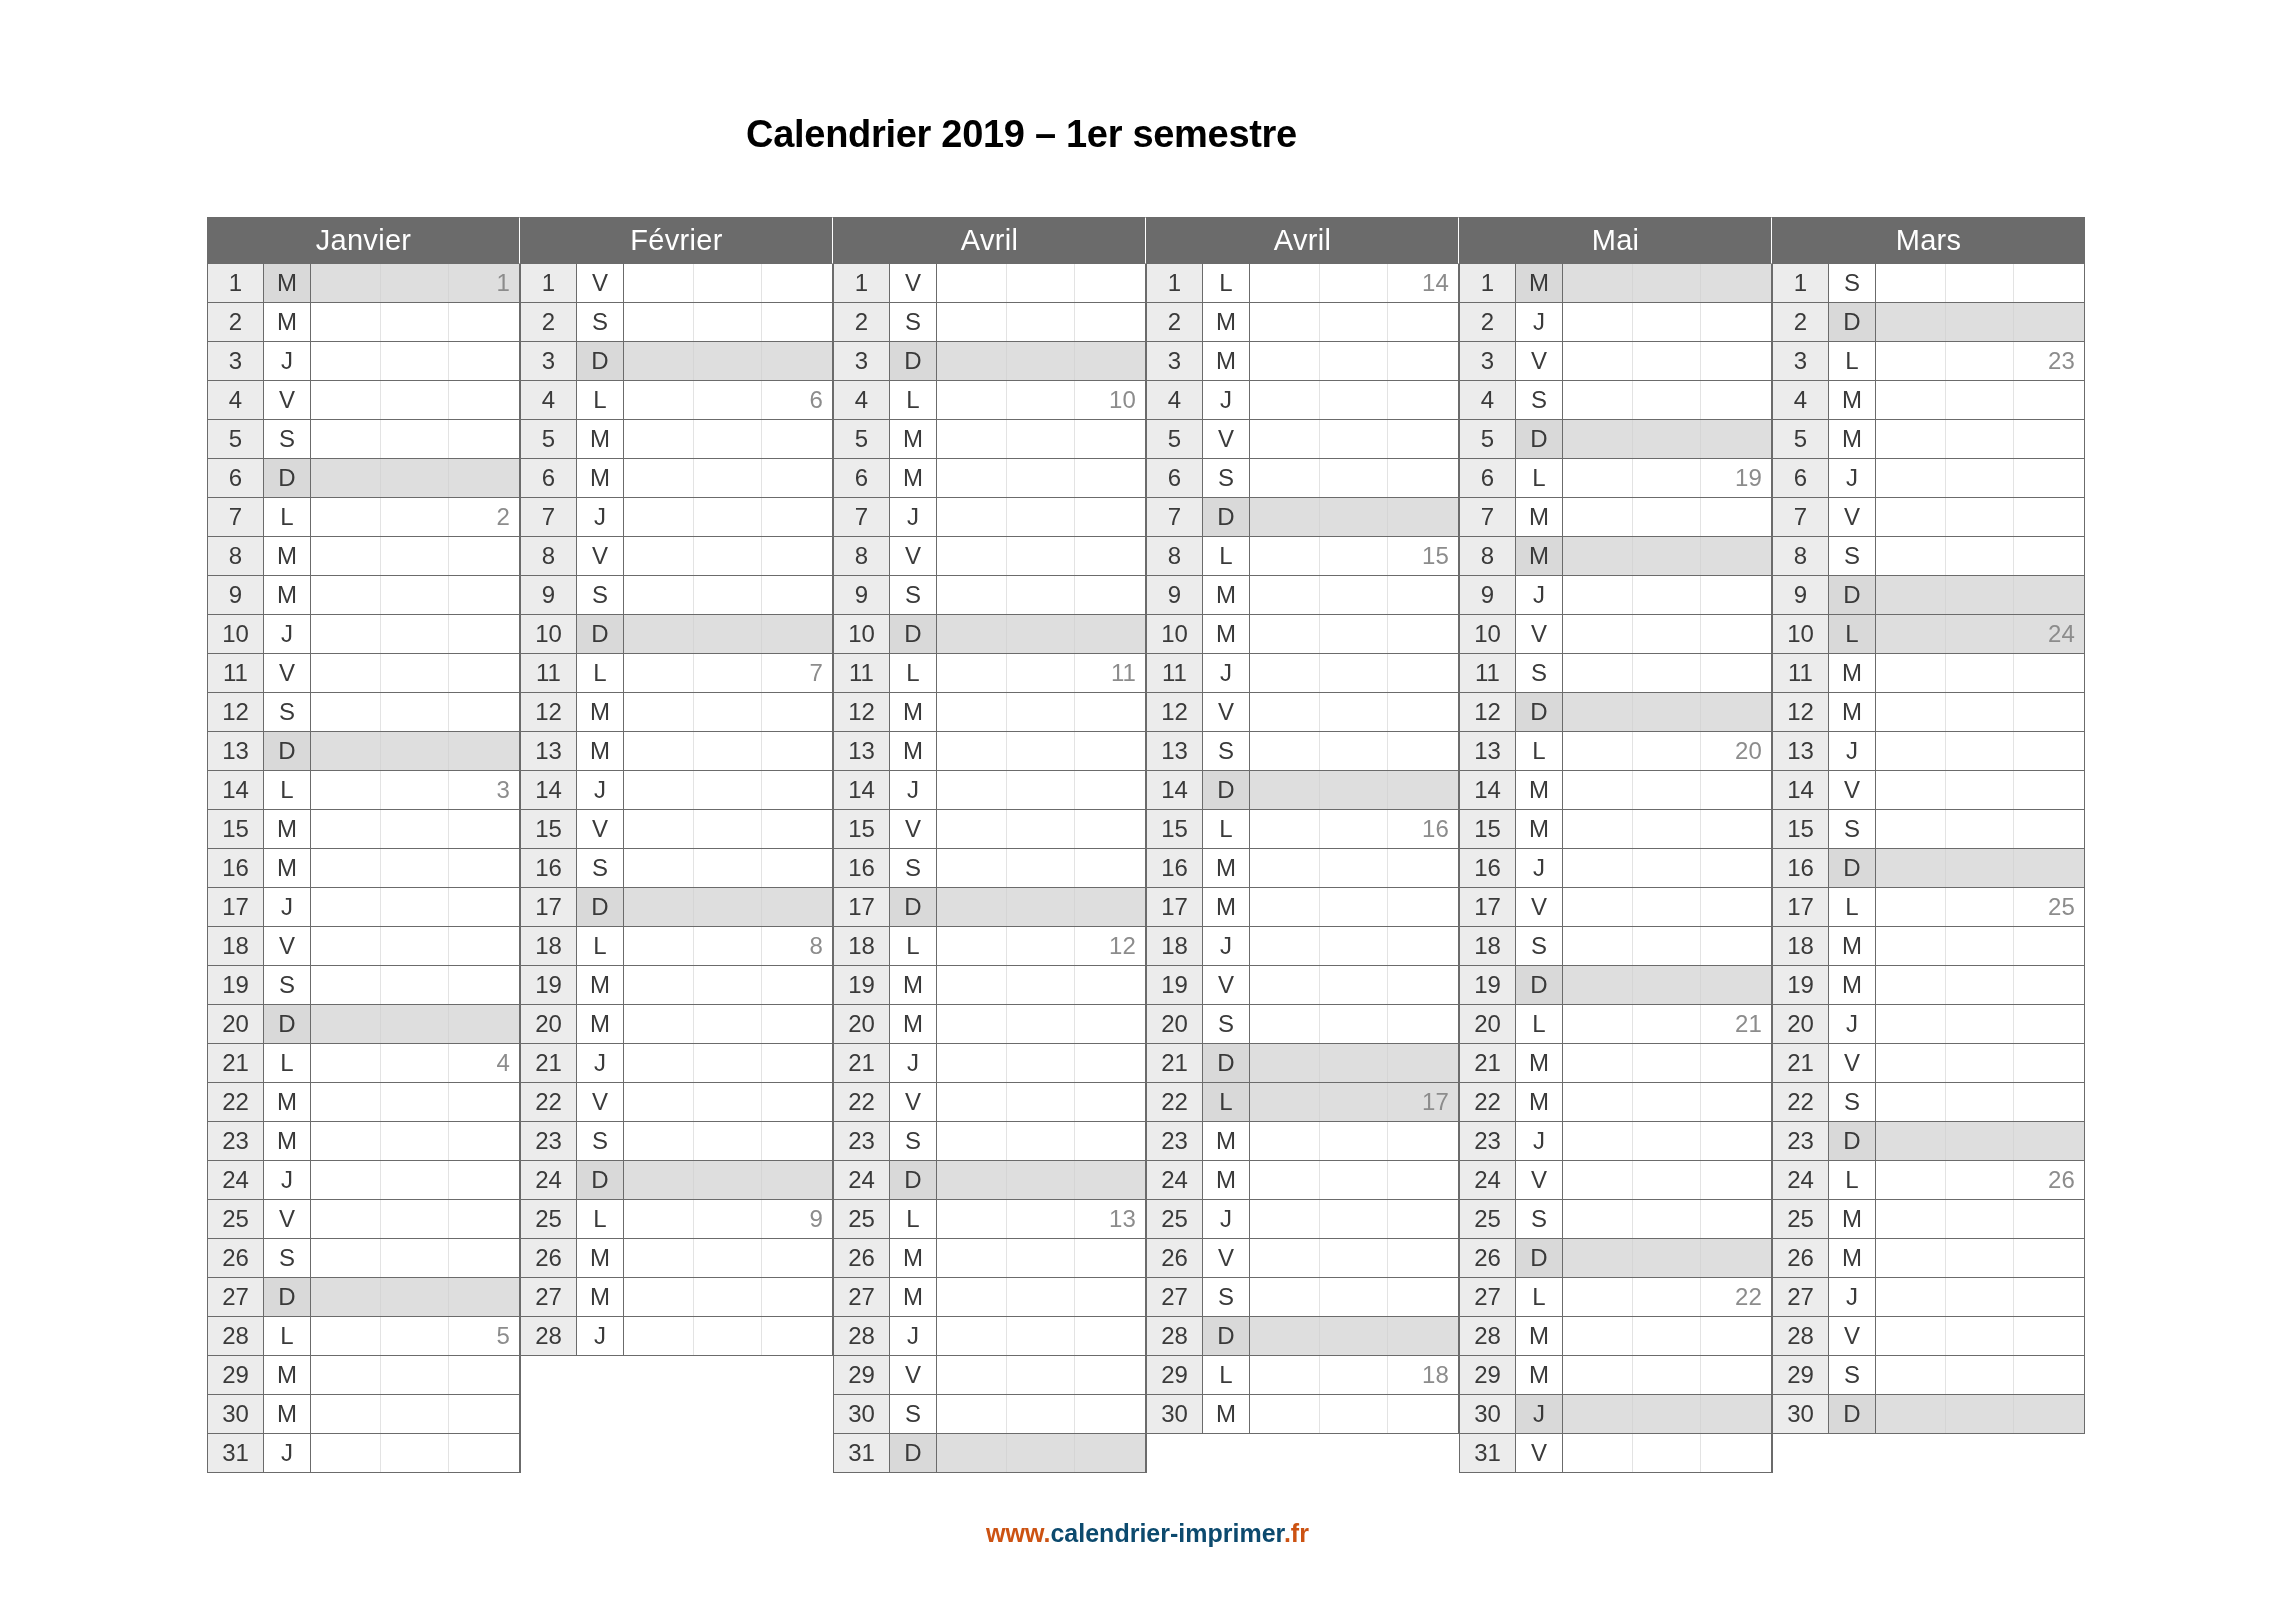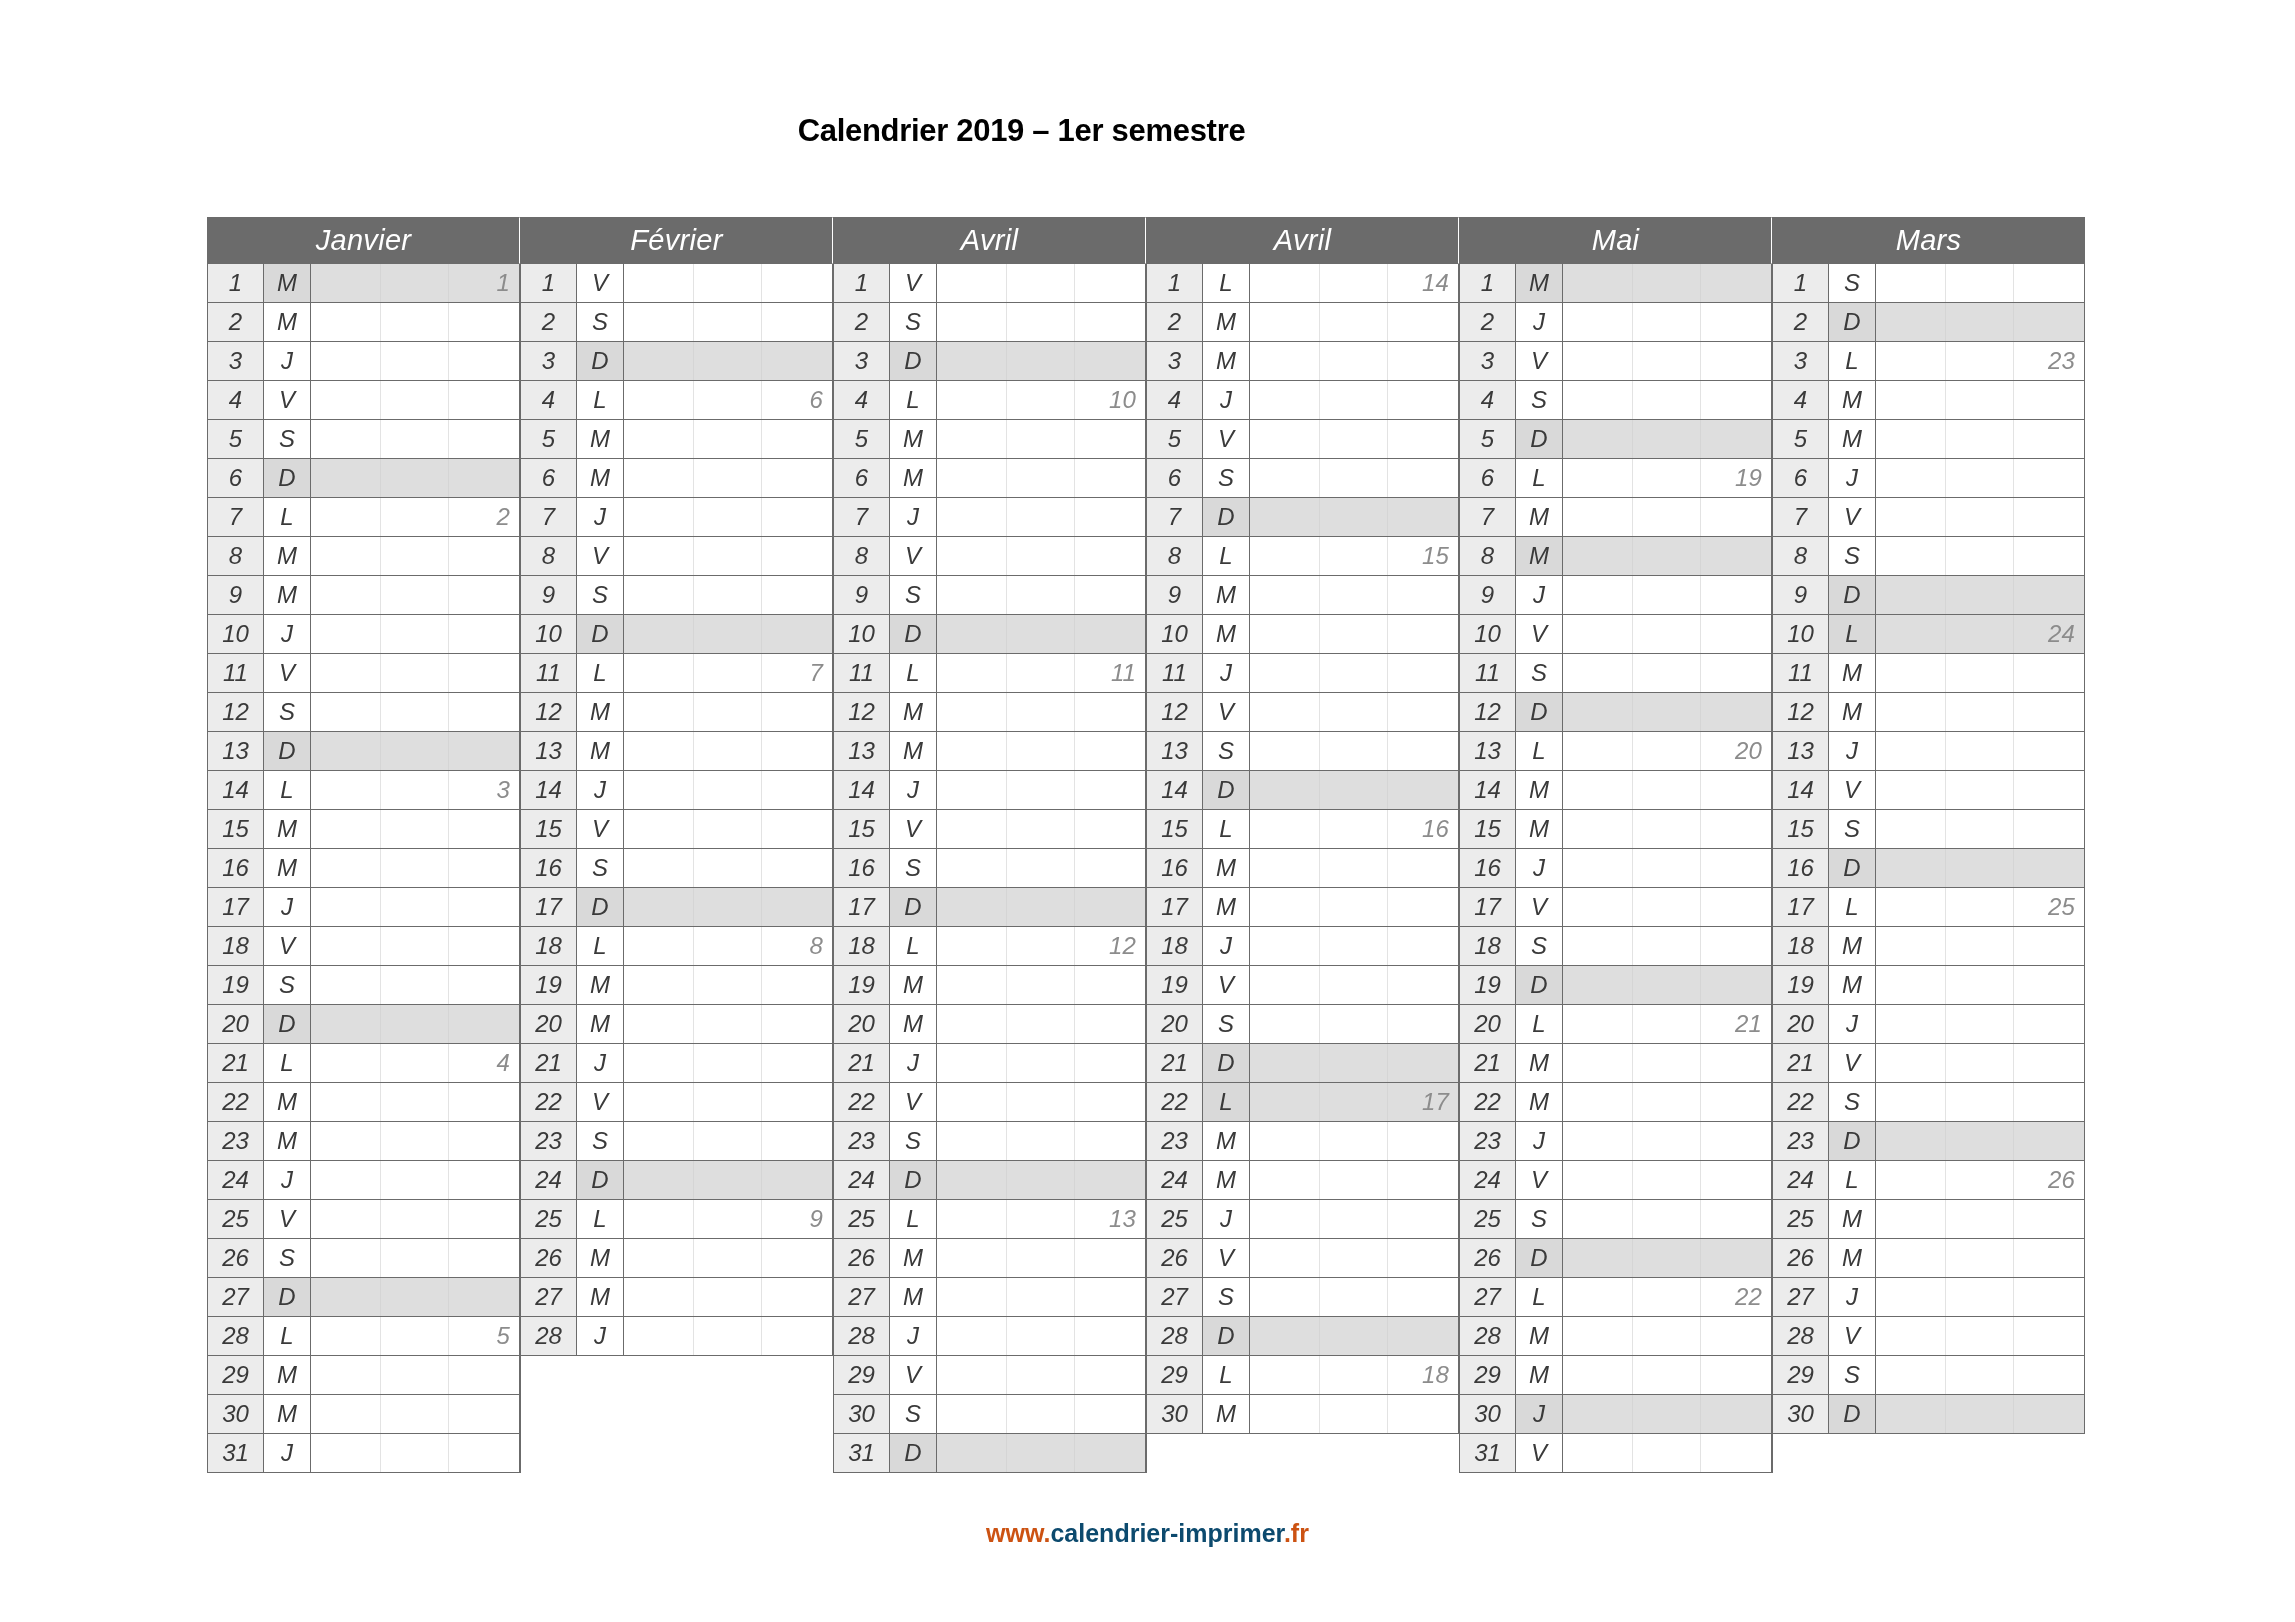--- a/index.html
+++ b/index.html
@@ -8,36 +8,35 @@
     background:#ffffff;
     font-family:"Liberation Sans","DejaVu Sans",sans-serif;
     overflow:hidden;
     -webkit-font-smoothing:antialiased;
   }
   .page{position:relative;width:2295px;height:1622px;}
 
   .title{
     position:absolute;top:113px;left:0;width:2043px;
     text-align:center;
-    font-size:31px;font-weight:bold;color:#000000;
+    font-size:38px;font-weight:bold;color:#000000;
     letter-spacing:-0.3px;
   }
 
   .cal{
     position:absolute;left:207px;top:217px;
     width:1881px;
     display:flex;
     align-items:flex-start;
   }
 
   .month{
     width:313px;
     flex:0 0 313px;
     box-sizing:border-box;
-    font-style:italic;
   }
 
   .mhead{
     height:47px;
     background:#6b6b6b;
     color:#ffffff;
     font-size:29px;
     display:flex;align-items:center;justify-content:center;
     box-sizing:border-box;
     border:0.7px solid #6b6b6b;

